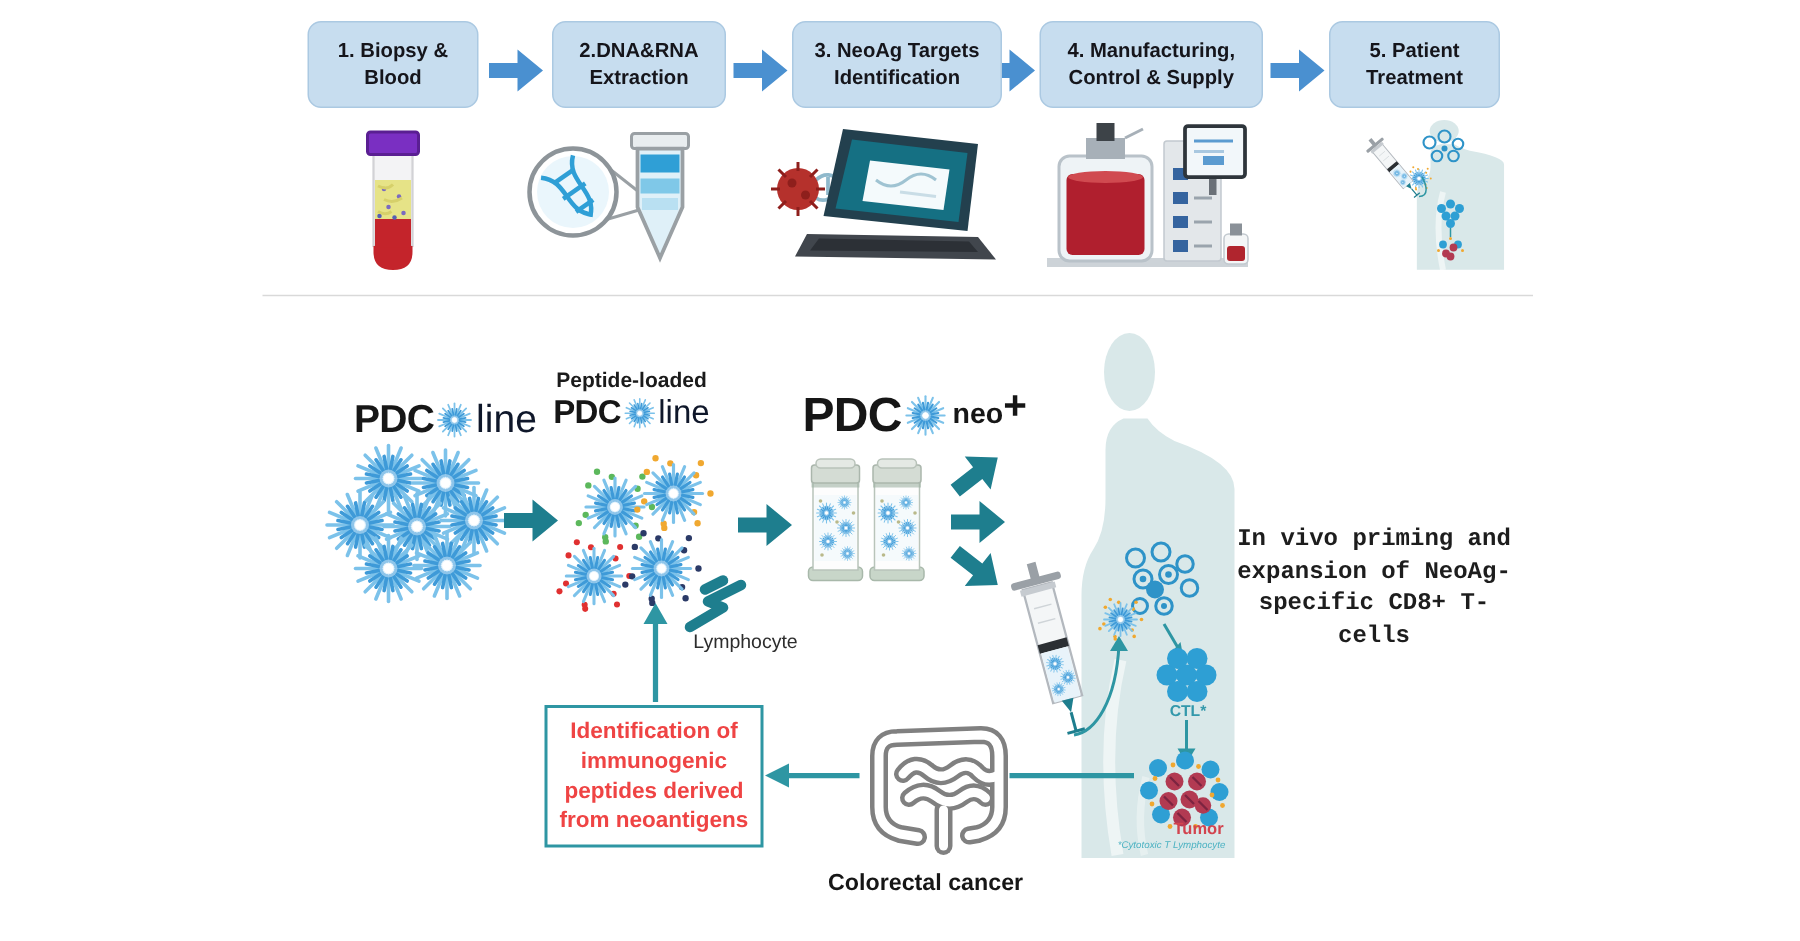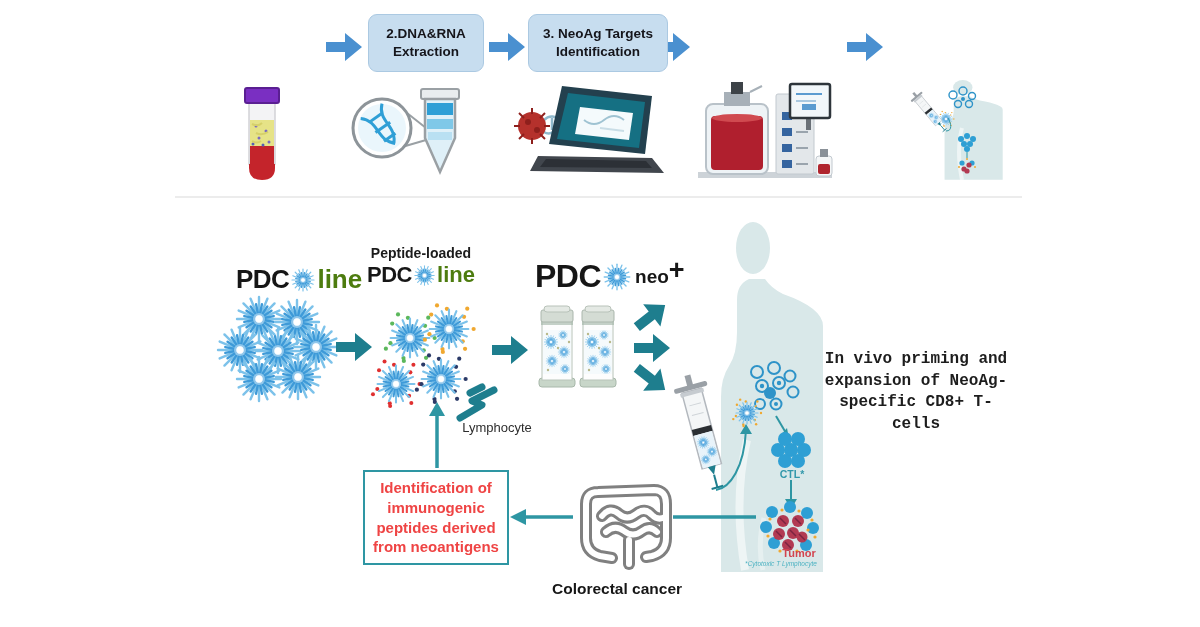--- a/index.html
+++ b/index.html
@@ -5,21 +5,21 @@
   html,body{margin:0;padding:0;background:#fff;}
   .canvas{position:relative;width:1200px;height:627px;background:#fff;overflow:hidden;
           font-family:"Liberation Sans",sans-serif;}
   svg.scene{position:absolute;left:0;top:0;width:1200px;height:627px;}
   .txt{position:absolute;color:#1c1c1c;}
   .step-box{position:absolute;top:14px;height:58px;background:#c7ddef;border:1px solid #abc9e2;
     border-radius:9px;display:flex;align-items:center;justify-content:center;text-align:center;
     font-weight:700;font-size:13.5px;color:#15151b;line-height:1.3;padding:0 7px;box-sizing:border-box;}
   .logo{position:absolute;display:flex;align-items:center;white-space:nowrap;}
   .logo .pdc{font-weight:700;color:#161616;letter-spacing:-.5px;}
-  .logo .suffix{font-weight:700;color:#4d7c0f;}
+  .logo .suffix{font-weight:400;color:#0f172a;}
   .logo svg{display:block;margin:0 2px;}
   .pep-block{position:absolute;text-align:center;}
   .pep-title{font-weight:700;font-size:14px;color:#1b1b1b;margin-bottom:1px;}
   .pep-row{display:flex;align-items:center;justify-content:center;white-space:nowrap;}
   .neo{font-weight:700;color:#161616;font-size:19px;margin-left:2px;}
   .neo-plus{font-weight:700;color:#161616;font-size:27px;line-height:0;position:relative;top:-7px;}
   .id-box{position:absolute;left:363px;top:470px;width:146px;height:95px;border:2px solid #2e96a3;
     background:#fff;display:flex;align-items:center;justify-content:center;text-align:center;
     font-weight:700;font-size:15px;line-height:1.32;color:#ef4444;box-sizing:border-box;padding:4px;}
   .invivo{position:absolute;left:822px;top:349px;width:188px;text-align:center;font-weight:700;
@@ -1169,22 +1169,25 @@
     </g>
     <g stroke="#ffffff" stroke-width="6" fill="none" stroke-linecap="round" stroke-linejoin="round">
       <path d="M612 558 L600 556 Q586 552 586 538 L586 504 Q586 492 598 492 L654 490 Q666 490 666 504 L666 538 Q666 552 652 556 L646 557"></path>
       <path d="M629 540 L629 564"></path>
       <path d="M602 516 q8 -10 17 -2 q8 7 17 0 q9 -7 16 1 q6 6 13 2"></path>
       <path d="M606 532 q9 -8 18 -1 q9 7 18 0 q8 -6 15 1"></path>
     </g>
   </g>
 </svg>
 
+<div class="step-box" style="left:205px;width:114px;">1. Biopsy &amp; Blood</div>
 <div class="step-box" style="left:368px;width:116px;">2.DNA&amp;RNA Extraction</div>
 <div class="step-box" style="left:528px;width:140px;">3. NeoAg Targets Identification</div>
+<div class="step-box" style="left:693px;width:149px;">4. Manufacturing, Control &amp; Supply</div>
+<div class="step-box" style="left:886px;width:114px;">5. Patient Treatment</div>
 
 <div class="logo" style="left:236px;top:264px;font-size:26px;">
   <span class="pdc">PDC</span>
   <svg width="24" height="24">
         <g class="burst" transform="translate(12,12) scale(0.5)">
           <line x1="7.00" y1="0.00" x2="22.00" y2="0.00" stroke="#7cc2ea" stroke-width="2.4" stroke-linecap="round"></line>
           <line x1="6.47" y1="2.68" x2="20.33" y2="8.42" stroke="#7cc2ea" stroke-width="2.4" stroke-linecap="round"></line>
           <line x1="4.95" y1="4.95" x2="15.56" y2="15.56" stroke="#7cc2ea" stroke-width="2.4" stroke-linecap="round"></line>
           <line x1="2.68" y1="6.47" x2="8.42" y2="20.33" stroke="#7cc2ea" stroke-width="2.4" stroke-linecap="round"></line>
           <line x1="0.00" y1="7.00" x2="0.00" y2="22.00" stroke="#7cc2ea" stroke-width="2.4" stroke-linecap="round"></line>

